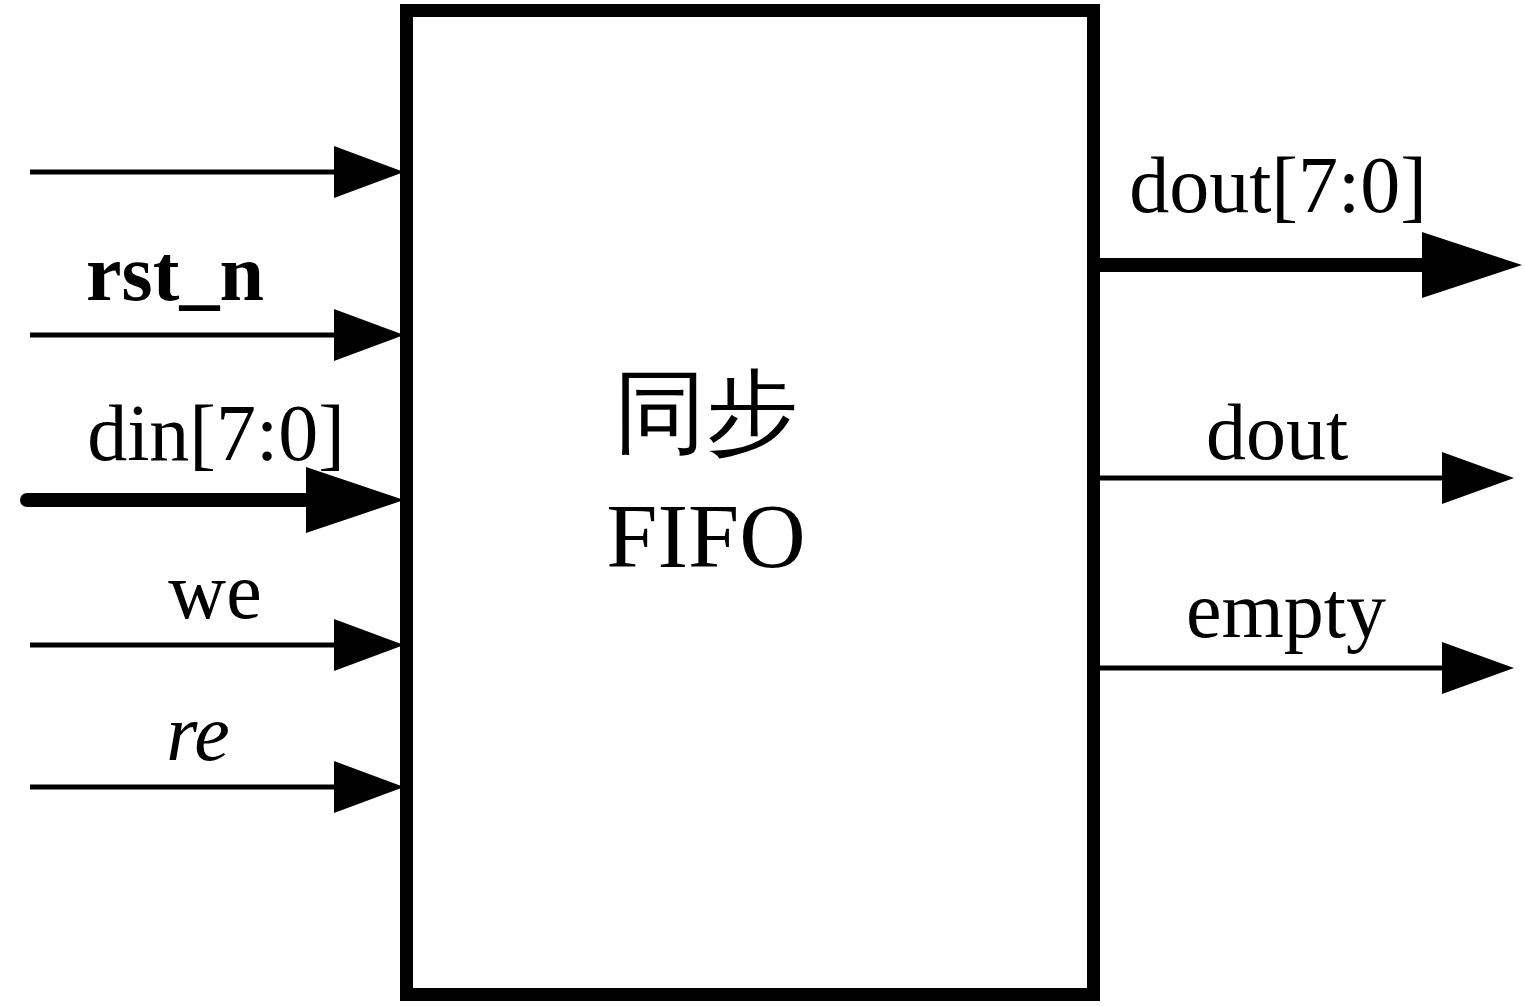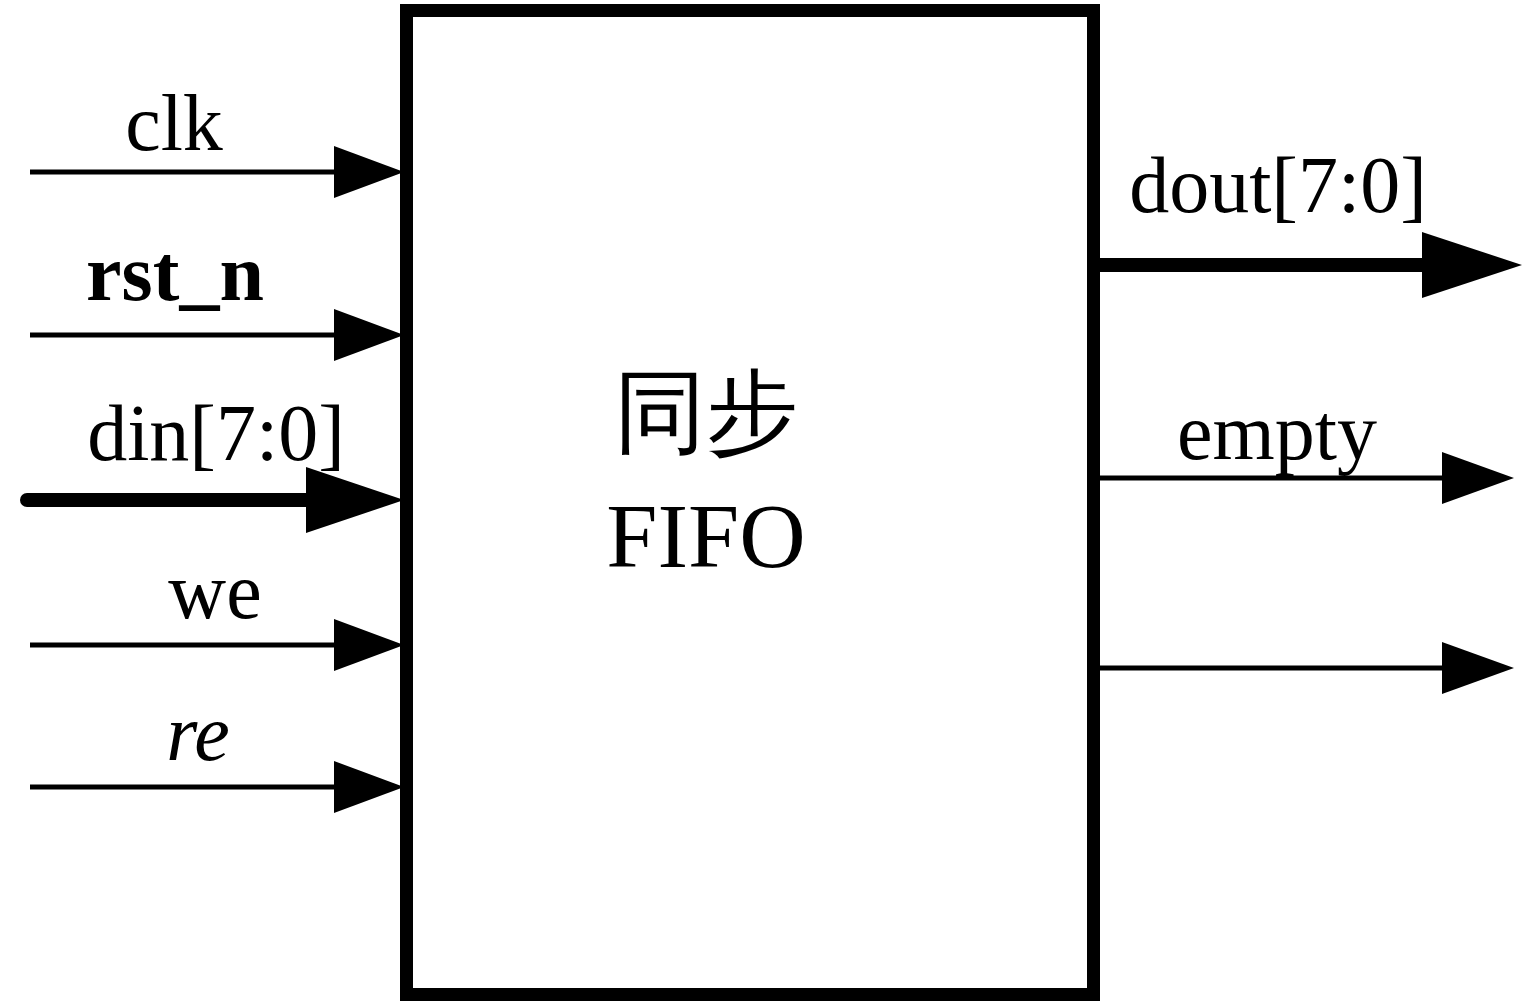--- a/index.html
+++ b/index.html
@@ -110,22 +110,22 @@
       <line x1="1092" y1="478" x2="1448" y2="478" stroke="#000000" stroke-width="5"></line>
       <polygon points="1442,452 1442,504 1514,478" fill="#000000"></polygon>
     </g>
 
     <g>
       <line x1="1092" y1="668" x2="1448" y2="668" stroke="#000000" stroke-width="5"></line>
       <polygon points="1442,642 1442,694 1514,668" fill="#000000"></polygon>
     </g>
   </svg>
 
-  <div class="sig-label lbl-clk">clk</div>
   <div class="sig-label lbl-rst-n">rst_n</div>
   <div class="sig-label lbl-din">din[7:0]</div>
   <div class="sig-label lbl-we">we</div>
   <div class="sig-label lbl-re">re</div>
 
   <div class="sig-label lbl-dout">dout[7:0]</div>
-  <div class="sig-label lbl-full">empty</div>
+  <div class="sig-label lbl-full">dout</div>
+  <div class="sig-label lbl-empty">empty</div>
 
 </div>
 
 </body></html>

